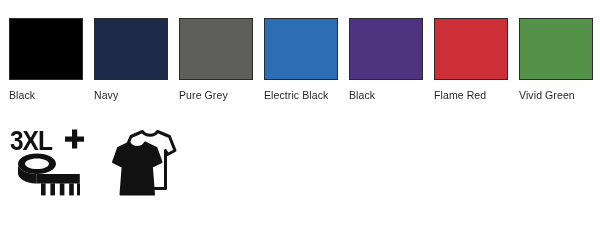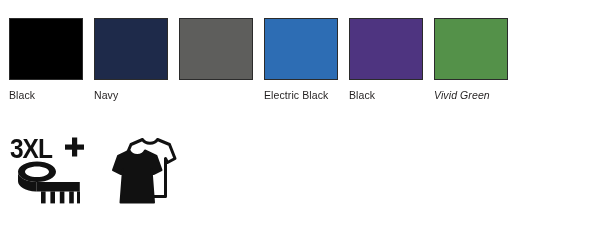--- a/index.html
+++ b/index.html
@@ -19,41 +19,41 @@
     position:absolute;
     left:9px; top:18px;
     display:flex;
     align-items:flex-start;
   }
   .swatch-cell{
     width:74px;
     margin-right:11px;
     display:block;
   }
-  .swatch-cell:last-child{margin-right:0;font-style:italic;}
+  .swatch-cell:last-child{margin-right:0;}
   .swatch-chip{
     width:74px;height:62px;
     border:1px solid #2b2b2b;
     box-sizing:border-box;
     display:block;
   }
   .swatch-label{
     display:block;
     margin-top:9px;
     font-size:10.5px;
     line-height:12px;
     color:#221f1f;
     letter-spacing:.1px;
     white-space:nowrap;
   }
 
   
   .icon-strip{
     position:absolute;
-    left:8px; top:132px;
+    left:8px; top:124px;
     display:flex;
     align-items:flex-end;
   }
   .icon-badge{display:block;margin-right:14px;}
   .icon-badge:last-child{margin-right:0;}
   .icon-badge svg{display:block;}
 </style>
 </head>
 <body style="background-color: rgb(255, 255, 255);">
 
@@ -66,32 +66,37 @@
       <span class="swatch-label">Black</span>
     </div>
 
     <div class="swatch-cell">
       <span class="swatch-chip" style="background-color: rgb(30, 42, 74);"></span>
       <span class="swatch-label">Navy</span>
     </div>
 
     <div class="swatch-cell">
       <span class="swatch-chip" style="background-color: rgb(94, 94, 92);"></span>
+      <span class="swatch-label">Pure Grey</span>
     </div>
 
     <div class="swatch-cell">
       <span class="swatch-chip" style="background-color: rgb(45, 109, 180);"></span>
       <span class="swatch-label">Electric Black</span>
     </div>
 
     <div class="swatch-cell">
       <span class="swatch-chip" style="background-color: rgb(78, 52, 128);"></span>
       <span class="swatch-label">Black</span>
     </div>
 
+    <div class="swatch-cell">
+      <span class="swatch-chip" style="background-color: rgb(204, 47, 56);"></span>
+      <span class="swatch-label">Flame Red</span>
+    </div>
 
     <div class="swatch-cell">
       <span class="swatch-chip" style="background-color: rgb(84, 145, 73);"></span>
       <span class="swatch-label">Vivid Green</span>
     </div>
 
   </div>
 
   <div class="icon-strip">
 

